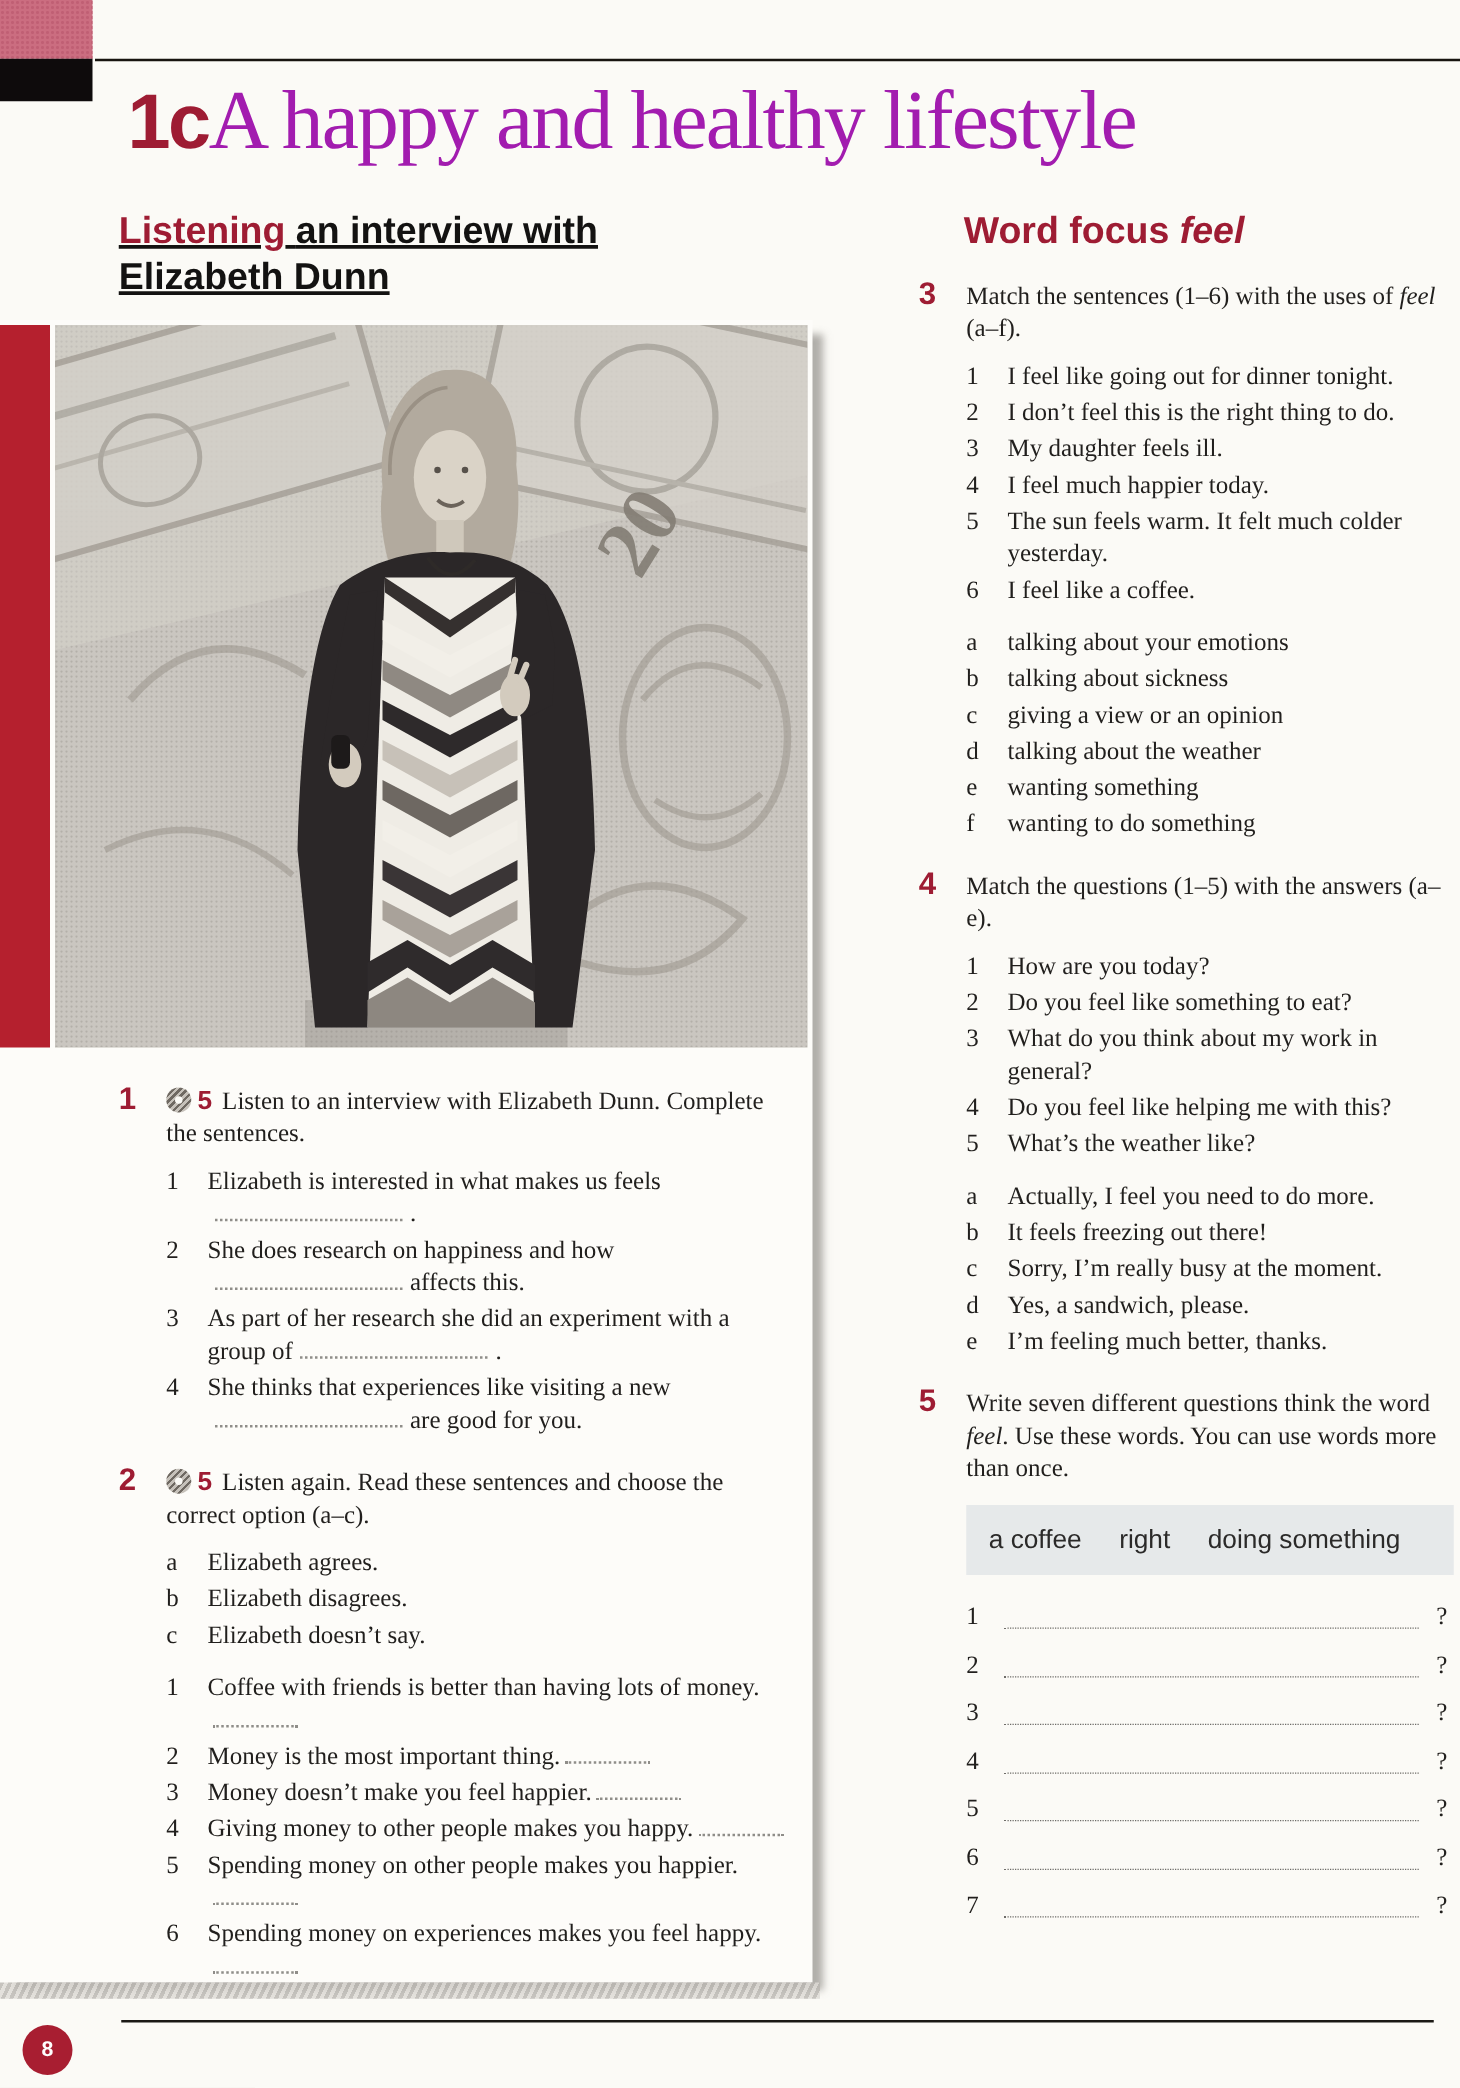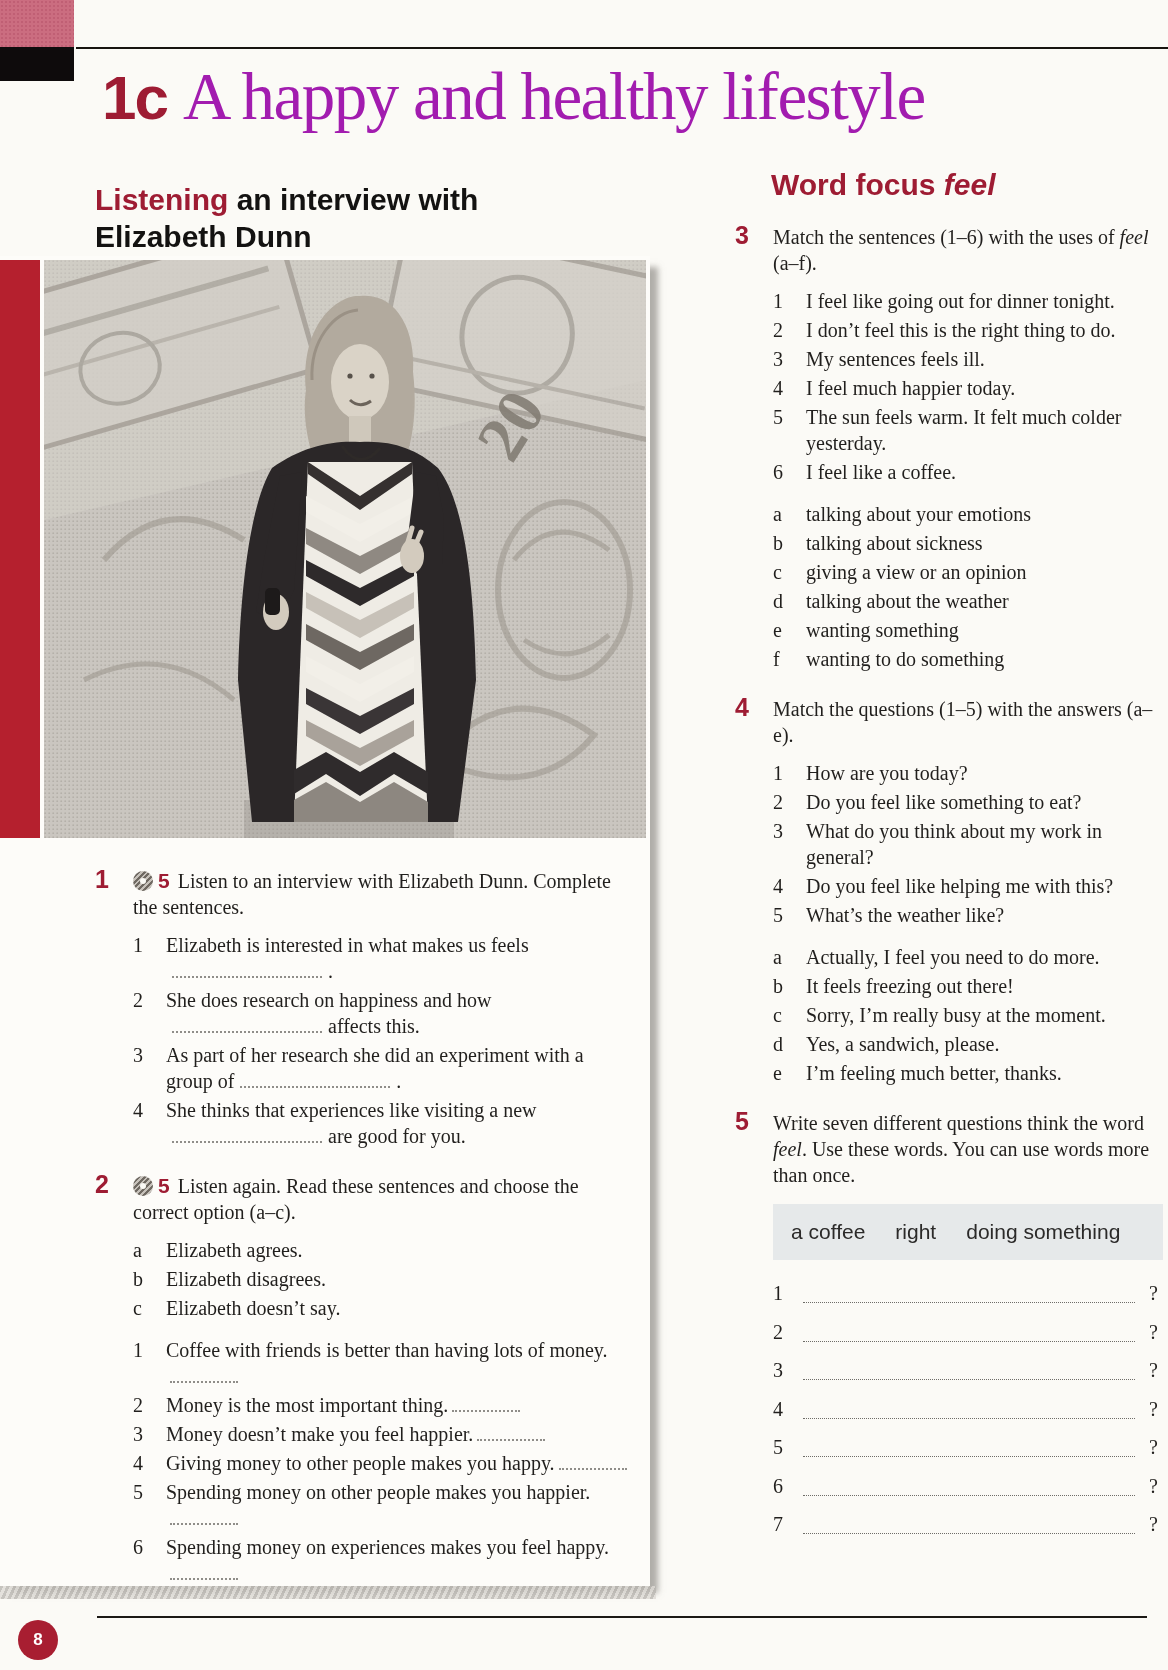--- a/index.html
+++ b/index.html
@@ -12,29 +12,29 @@
 
   
   .deco-pink{position:absolute;left:0;top:0;width:74px;height:47px;background:#cb6d80;
     background-image:radial-gradient(#c05f74 1px, transparent 1.4px);background-size:4px 4px;}
   .deco-black{position:absolute;left:0;top:47px;width:74px;height:34px;background:#0e0b0c;}
   .top-rule{position:absolute;left:76px;top:47px;right:0;height:2px;background:#17140f;}
 
   
   .unit-header{position:absolute;left:102px;top:58px;width:1066px;white-space:nowrap;}
   .unit-code{font-family:"Liberation Sans",sans-serif;font-weight:bold;font-size:62px;
-    color:#9e1c33;letter-spacing:-2px;margin-right:16px;vertical-align:baseline;}
+    color:#9e1c33;letter-spacing:-2px;vertical-align:baseline;}
   .unit-title{font-size:67px;color:#a21caf;letter-spacing:-1.5px;}
 
   
   .sec-head{position:absolute;font-family:"Liberation Sans",sans-serif;font-weight:bold;
     font-size:30px;line-height:37px;color:#131211;}
   .sec-head .accent{color:#9e1c33;}
   .sec-head .it{font-style:italic;}
-  .head-left{left:95px;top:181px;width:580px;}
+  .head-left{left:95px;top:166px;width:580px;text-decoration:underline;}
   .head-right{left:771px;top:166px;width:430px;}
 
   
   .left-card{position:absolute;left:0;top:256px;width:650px;height:1330px;background:#fdfcf9;
     box-shadow:10px 9px 6px -2px rgba(115,112,106,0.55);}
   .photo-bar{position:absolute;left:0;top:4px;width:40px;height:578px;background:#b5202e;}
   .photo-frame{position:absolute;left:44px;top:4px;width:602px;height:578px;background:#c9c5bf;overflow:hidden;}
   .photo-frame svg{display:block;width:100%;height:100%;}
   .card-body{position:absolute;left:0;top:598px;right:0;padding:14px 16px 0 95px;}
 
@@ -283,21 +283,21 @@
             <span class="bd">I feel like going out for dinner tonight.</span>
           </div>
 
           <div class="row">
             <span class="mk">2</span>
             <span class="bd">I don’t feel this is the right thing to do.</span>
           </div>
 
           <div class="row">
             <span class="mk">3</span>
-            <span class="bd">My sentences feels ill.</span>
+            <span class="bd">My daughter feels ill.</span>
           </div>
 
           <div class="row">
             <span class="mk">4</span>
             <span class="bd">I feel much happier today.</span>
           </div>
 
           <div class="row">
             <span class="mk">5</span>
             <span class="bd">The sun feels warm. It felt much colder yesterday.</span>

